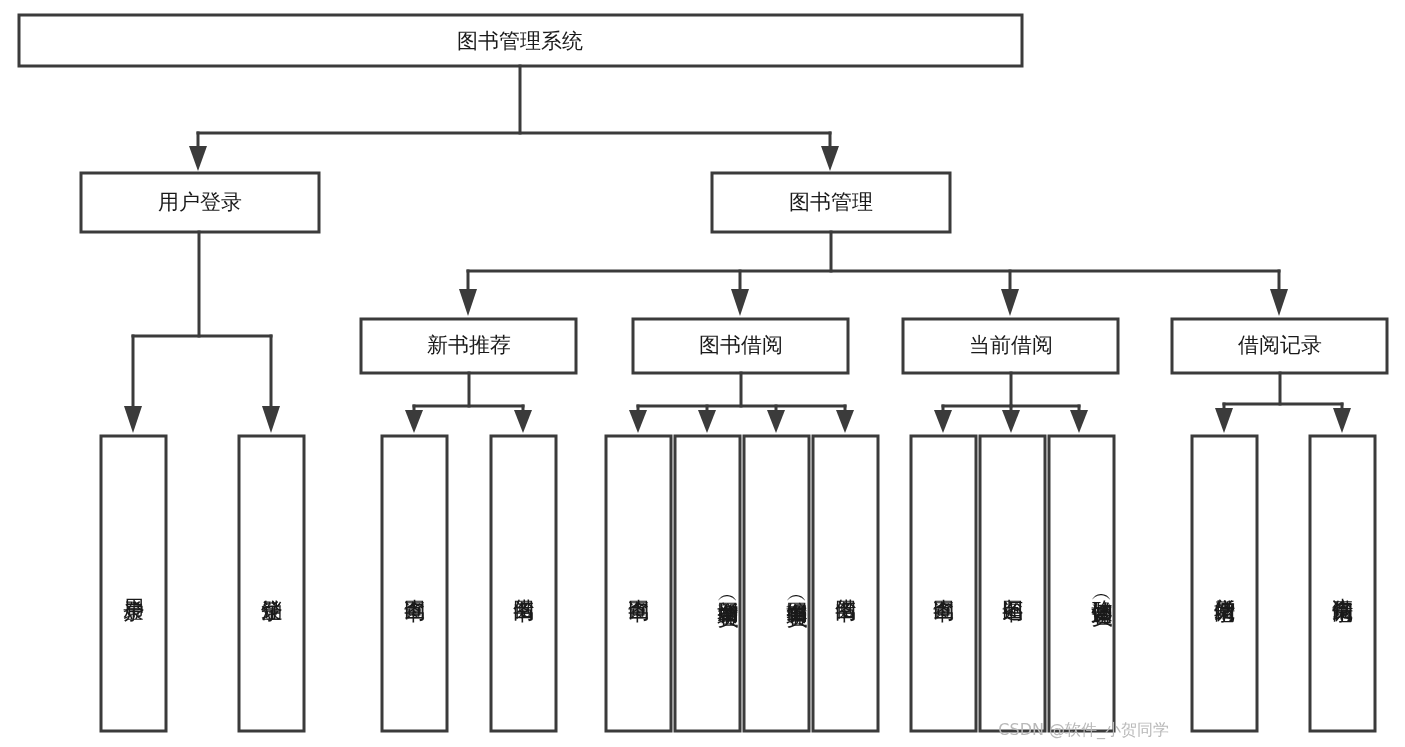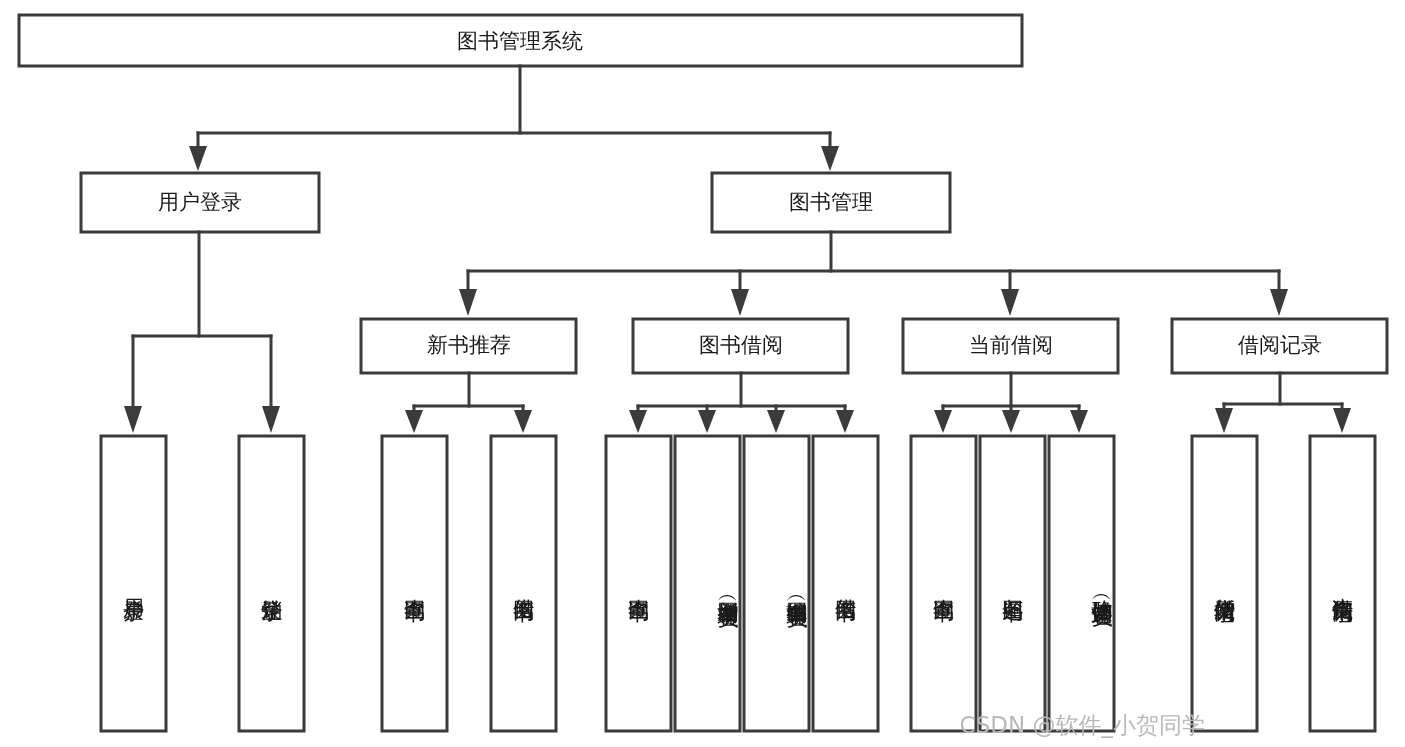--- a/index.html
+++ b/index.html
@@ -11,21 +11,20 @@
     width: 1405px;
     height: 747px;
     font-family: "DejaVu Sans", "Liberation Sans", sans-serif;
     overflow: hidden;
     position: relative;
   }
   #diagram-root {
     position: relative;
     width: 1177px;
     height: 747px;
-    padding-left: 36px;
   }
   svg.diagram-canvas {
     position: absolute;
     top: 0; left: 0;
     width: 1405px;
     height: 747px;
   }
   .node-box {
     fill: #ffffff;
     stroke: #3b3b3b;
@@ -62,21 +61,21 @@
     justify-content: center;
     text-align: center;
     white-space: nowrap;
     pointer-events: none;
   }
   .watermark {
     position: absolute;
     right: 8px;
     bottom: 6px;
     font-family: "DejaVu Sans", "Liberation Sans", sans-serif;
-    font-size: 23px;
+    font-size: 16px;
     color: #b9b9b9;
     white-space: nowrap;
   }
 </style>
 </head>
 <body>
 
 <div id="diagram-root">
 
   <svg class="diagram-canvas" viewBox="0 0 1405 747">

